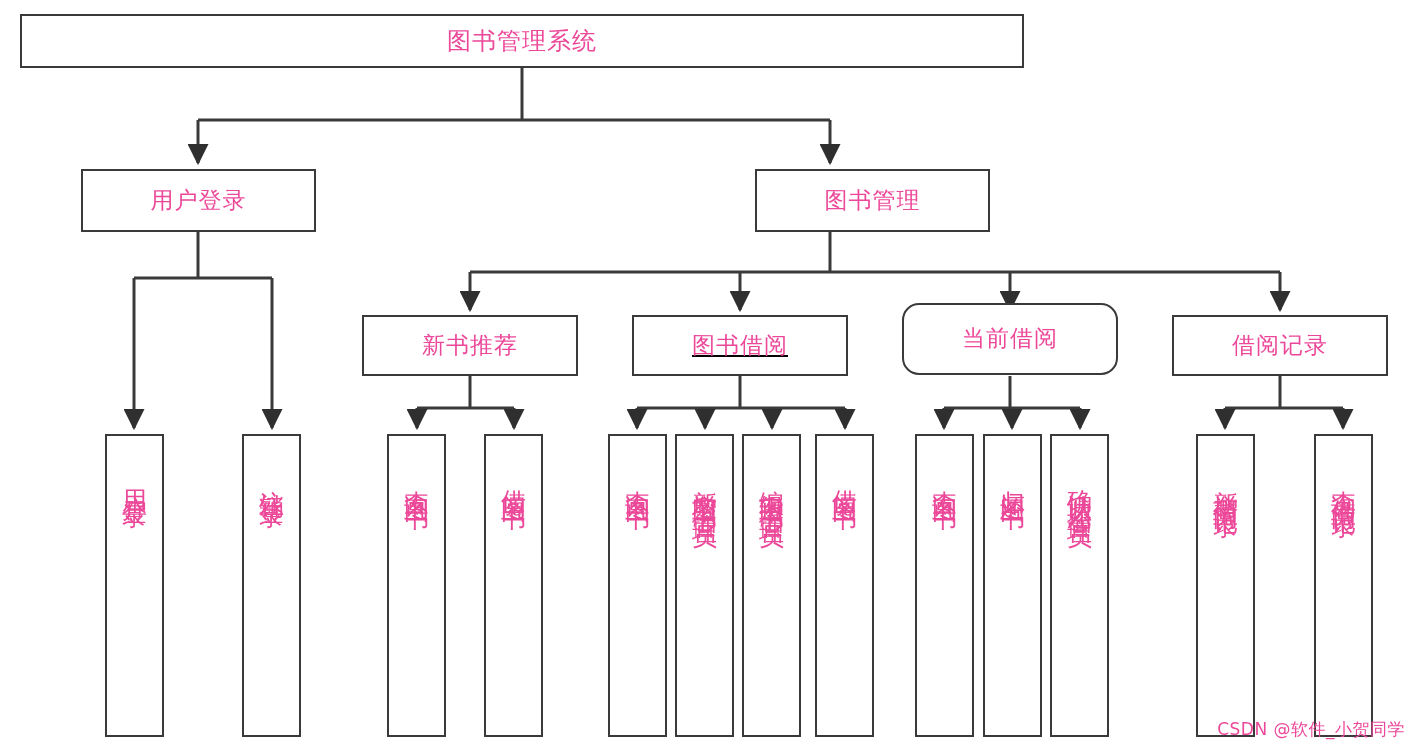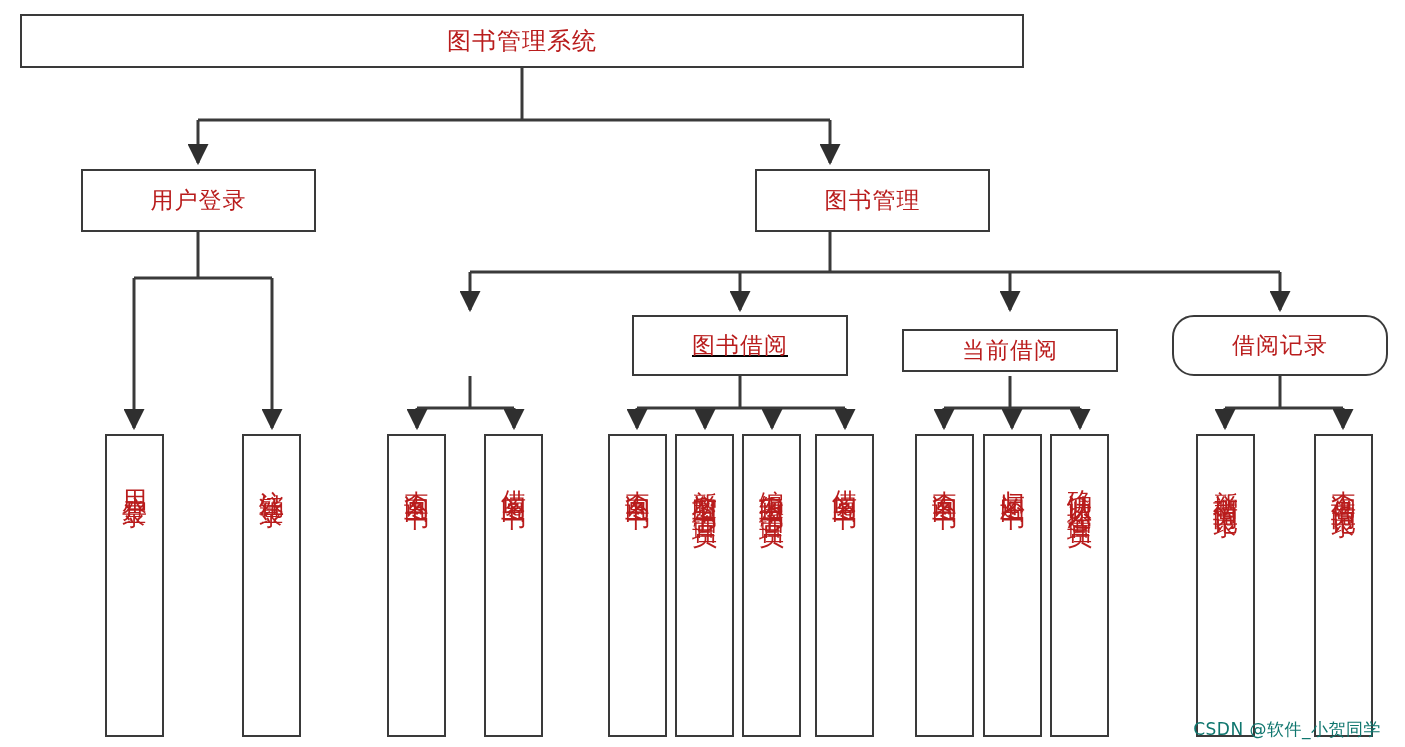--- a/index.html
+++ b/index.html
@@ -30,21 +30,21 @@
     position: absolute;
     box-sizing: border-box;
     background: #ffffff;
     border: 2px solid #3a3a3a;
     display: flex;
     align-items: center;
     justify-content: center;
     z-index: 2;
   }
   .node-label {
-    color: #b91c1c;
+    color: #ec4899;
     letter-spacing: 1px;
     white-space: nowrap;
     line-height: 1.12;
   }
   .node.horizontal .node-label {
     font-size: 23px;
   }
   .node.root .node-label {
     font-size: 24px;
   }
@@ -55,24 +55,24 @@
   }
   .node.vertical .node-label {
     writing-mode: vertical-rl;
     text-orientation: upright;
     font-size: 25px;
     letter-spacing: 5px;
     line-height: 1;
   }
   #watermark {
     position: absolute;
-    right: 24px;
+    right: 0;
     bottom: 6px;
     font-size: 17px;
-    color: #0f766e;
+    color: #ec4899;
     letter-spacing: 0.5px;
     z-index: 3;
     white-space: nowrap;
     font-family: "DejaVu Sans", "Liberation Sans", sans-serif;
   }
 </style>
 </head>
 <body>
 
 <div id="diagram-root">
@@ -131,27 +131,30 @@
     <span class="node-label">图书管理系统</span>
   </div>
 
   <div class="node horizontal" style="left:81px; top:169px; width:235px; height:63px;">
     <span class="node-label">用户登录</span>
   </div>
   <div class="node horizontal" style="left:711px; top:169px; width:235px; height:63px;margin-left:44px;">
     <span class="node-label">图书管理</span>
   </div>
 
+  <div class="node horizontal" style="left:362px; top:315px; width:216px; height:61px;">
+    <span class="node-label">新书推荐</span>
+  </div>
   <div class="node horizontal" style="left:632px; top:315px; width:216px; height:61px;text-decoration:underline;">
     <span class="node-label">图书借阅</span>
   </div>
-  <div class="node horizontal" style="left:902px; top:329px; width:216px; height:43px;">
+  <div class="node horizontal" style="left:902px; top:303px; width:216px; height:72px;border-radius:17px;">
     <span class="node-label">当前借阅</span>
   </div>
-  <div class="node horizontal" style="left:1172px; top:315px; width:216px; height:61px;border-radius:22px;">
+  <div class="node horizontal" style="left:1172px; top:315px; width:216px; height:61px;">
     <span class="node-label">借阅记录</span>
   </div>
 
   <div class="node vertical" style="left:105px; top:434px; width:59px; height:303px;">
     <span class="node-label">用户登录</span>
   </div>
   <div class="node vertical" style="left:242px; top:434px; width:59px; height:303px;">
     <span class="node-label">注销登录</span>
   </div>
 

